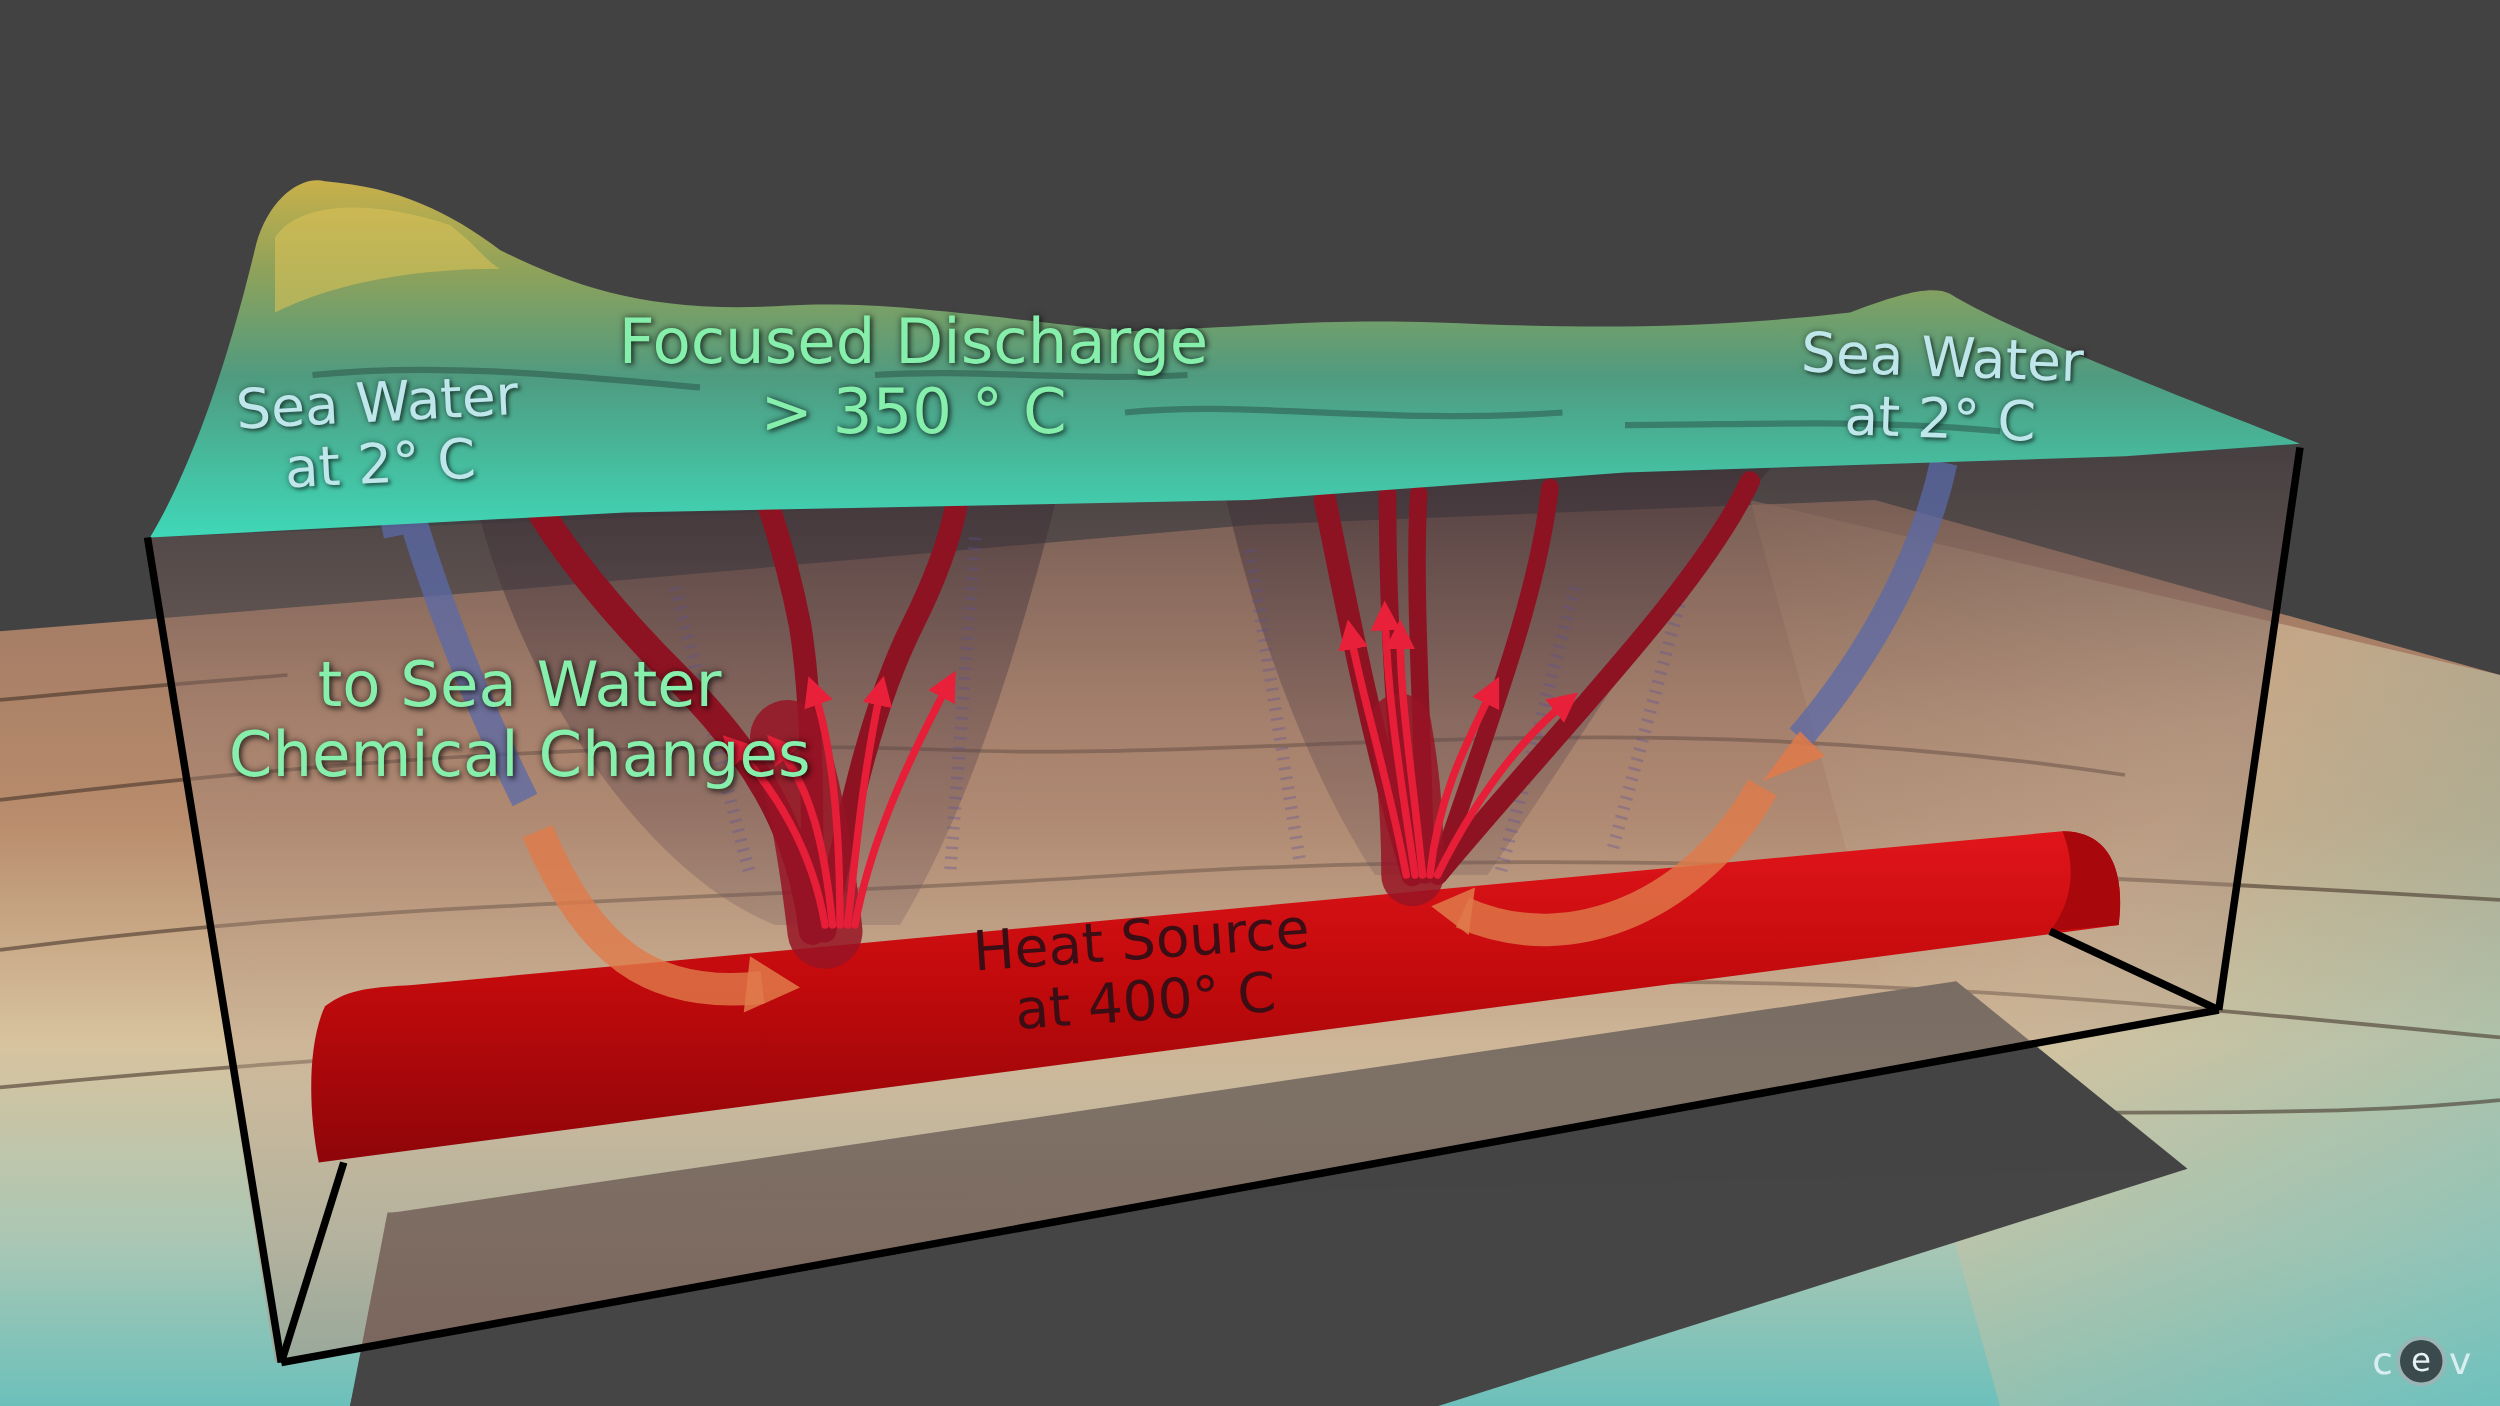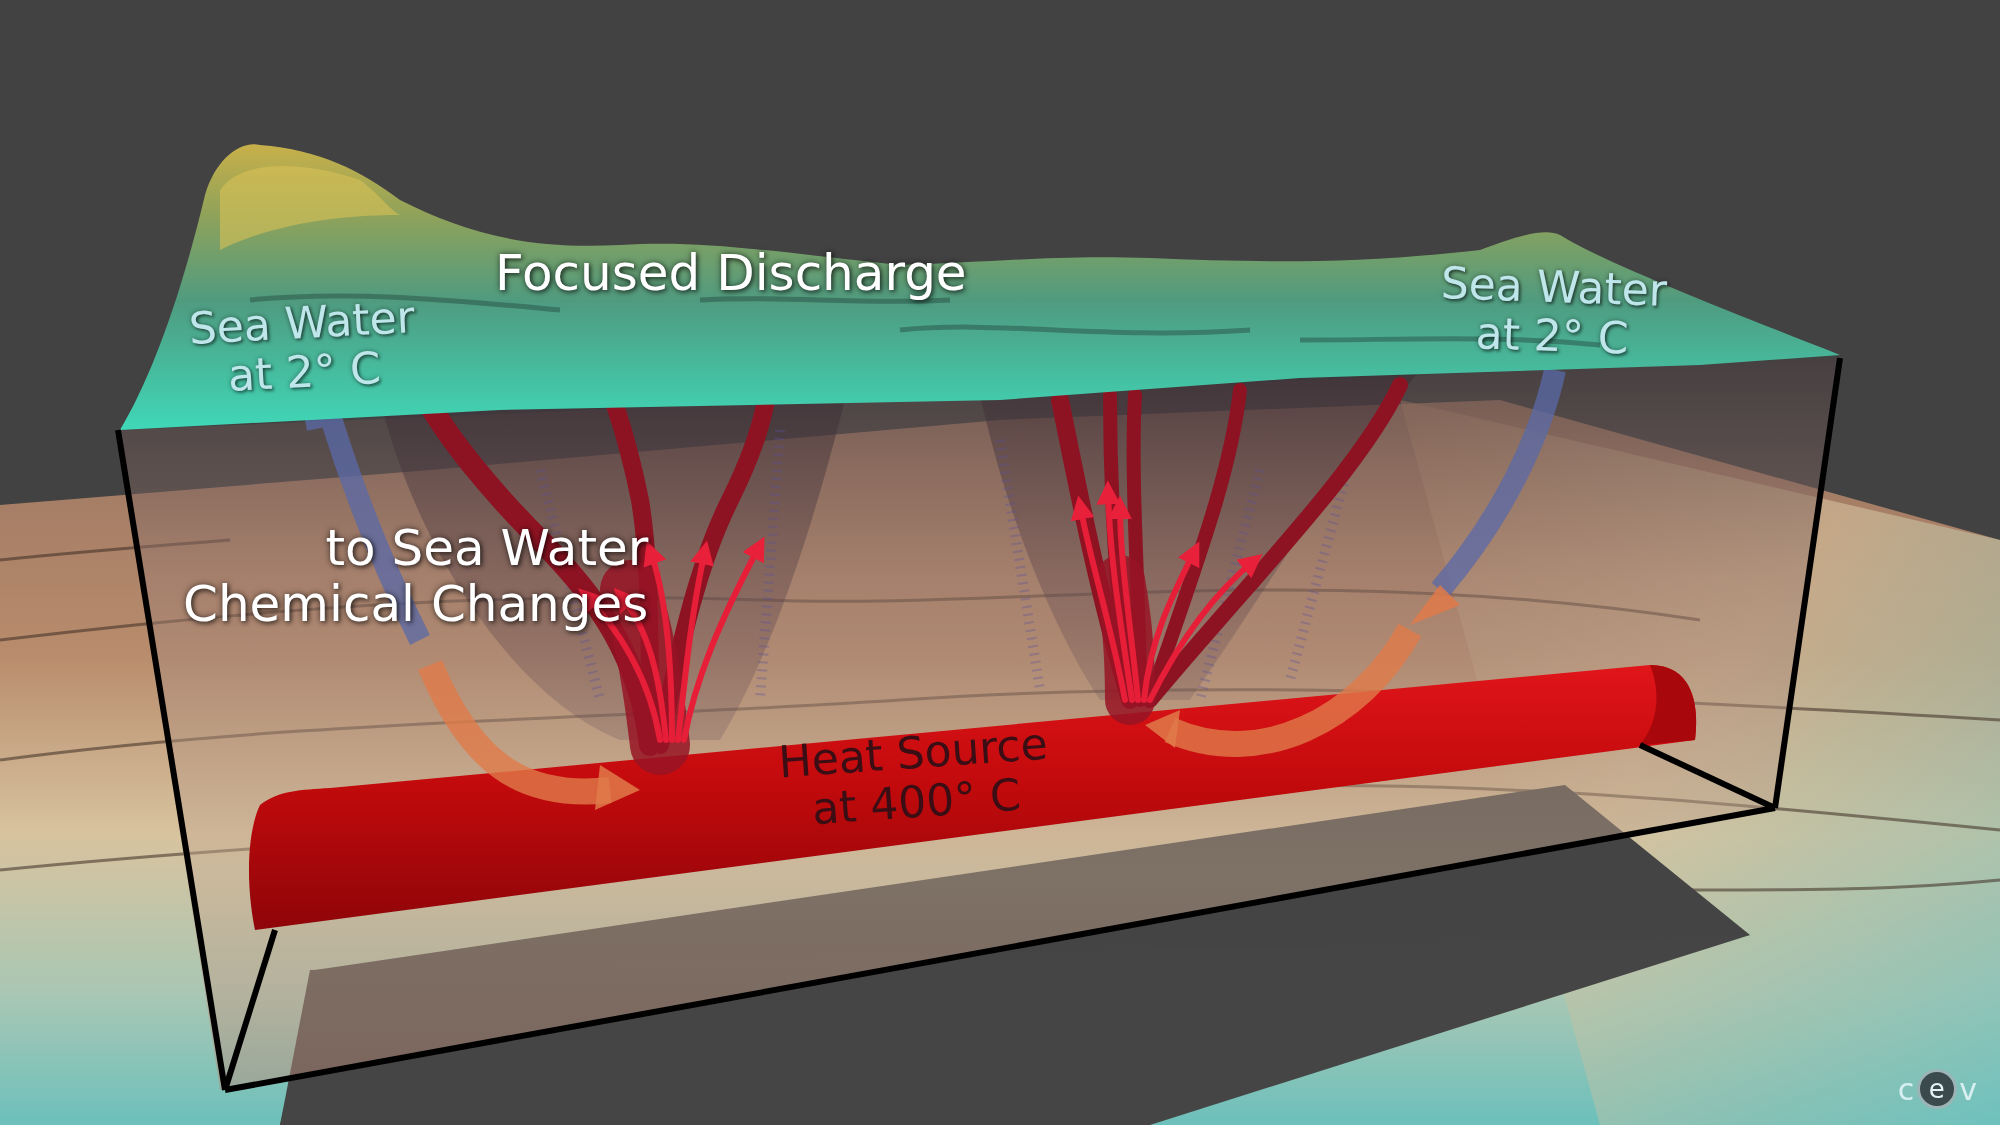--- a/index.html
+++ b/index.html
@@ -1,19 +1,19 @@
 <!DOCTYPE html>
 <html><head>
 <meta charset="utf-8">
 <style>
   html, body { margin: 0; padding: 0; background: #424242; }
   body { width: 2000px; height: 1125px; overflow: hidden; position: relative; font-family: "DejaVu Sans", sans-serif; }
   #stage { position: absolute; left: 0; top: 0; width: 2000px; height: 1125px; }
   .label { position: absolute; text-align: center; line-height: 1.12; white-space: nowrap; }
-  .label-light { color: #ffffff; font-size: 50px; text-shadow: 0 0 6px rgba(0,0,0,0.55), 2px 2px 4px rgba(0,0,0,0.5); text-align: right; }
+  .label-light { color: #86efac; font-size: 50px; text-shadow: 0 0 6px rgba(0,0,0,0.55), 2px 2px 4px rgba(0,0,0,0.5); }
   .label-cyan { color: #bfe6ea; font-size: 44px; text-shadow: 0 0 5px rgba(0,0,0,0.4), 2px 2px 3px rgba(0,0,0,0.45); }
   .label-dark { color: #3a0e14; font-size: 44px; }
   #lbl-discharge { left: 495px; top: 245px; }
   #lbl-sea-left { left: 190px; top: 298px; transform: rotate(-3deg); }
   #lbl-sea-right { left: 1440px; top: 262px; transform: rotate(2deg); }
   #lbl-chemical { left: 183px; top: 520px; }
   #lbl-heat { left: 780px; top: 728px; transform: rotate(-4deg); }
   #logo { position: absolute; right: 22px; bottom: 16px; color: #d8eef0; font-size: 30px; letter-spacing: 1px; display: flex; align-items: center; gap: 2px; }
   #logo .e { display: inline-flex; width: 34px; height: 34px; border-radius: 50%; background: #3b4a4c; border: 3px solid #9bb4b6; align-items: center; justify-content: center; color: #e6f2f3; font-size: 26px; }
 </style>
@@ -154,20 +154,21 @@
     <path d="M118,430 L225,1090"></path>
     <path d="M1840,358 L1775,808"></path>
     <path d="M225,1090 L1775,808"></path>
     <path d="M275,930 L225,1090"></path>
     <path d="M1640,745 L1775,808"></path>
   </g>
 </svg>
 
 <div class="label label-light" id="lbl-discharge">
   <div>Focused Discharge</div>
+  <div>&gt; 350 ° C</div>
 </div>
 
 <div class="label label-cyan" id="lbl-sea-left">
   <div>Sea Water</div>
   <div>at 2° C</div>
 </div>
 
 <div class="label label-cyan" id="lbl-sea-right">
   <div>Sea Water</div>
   <div>at 2° C</div>

